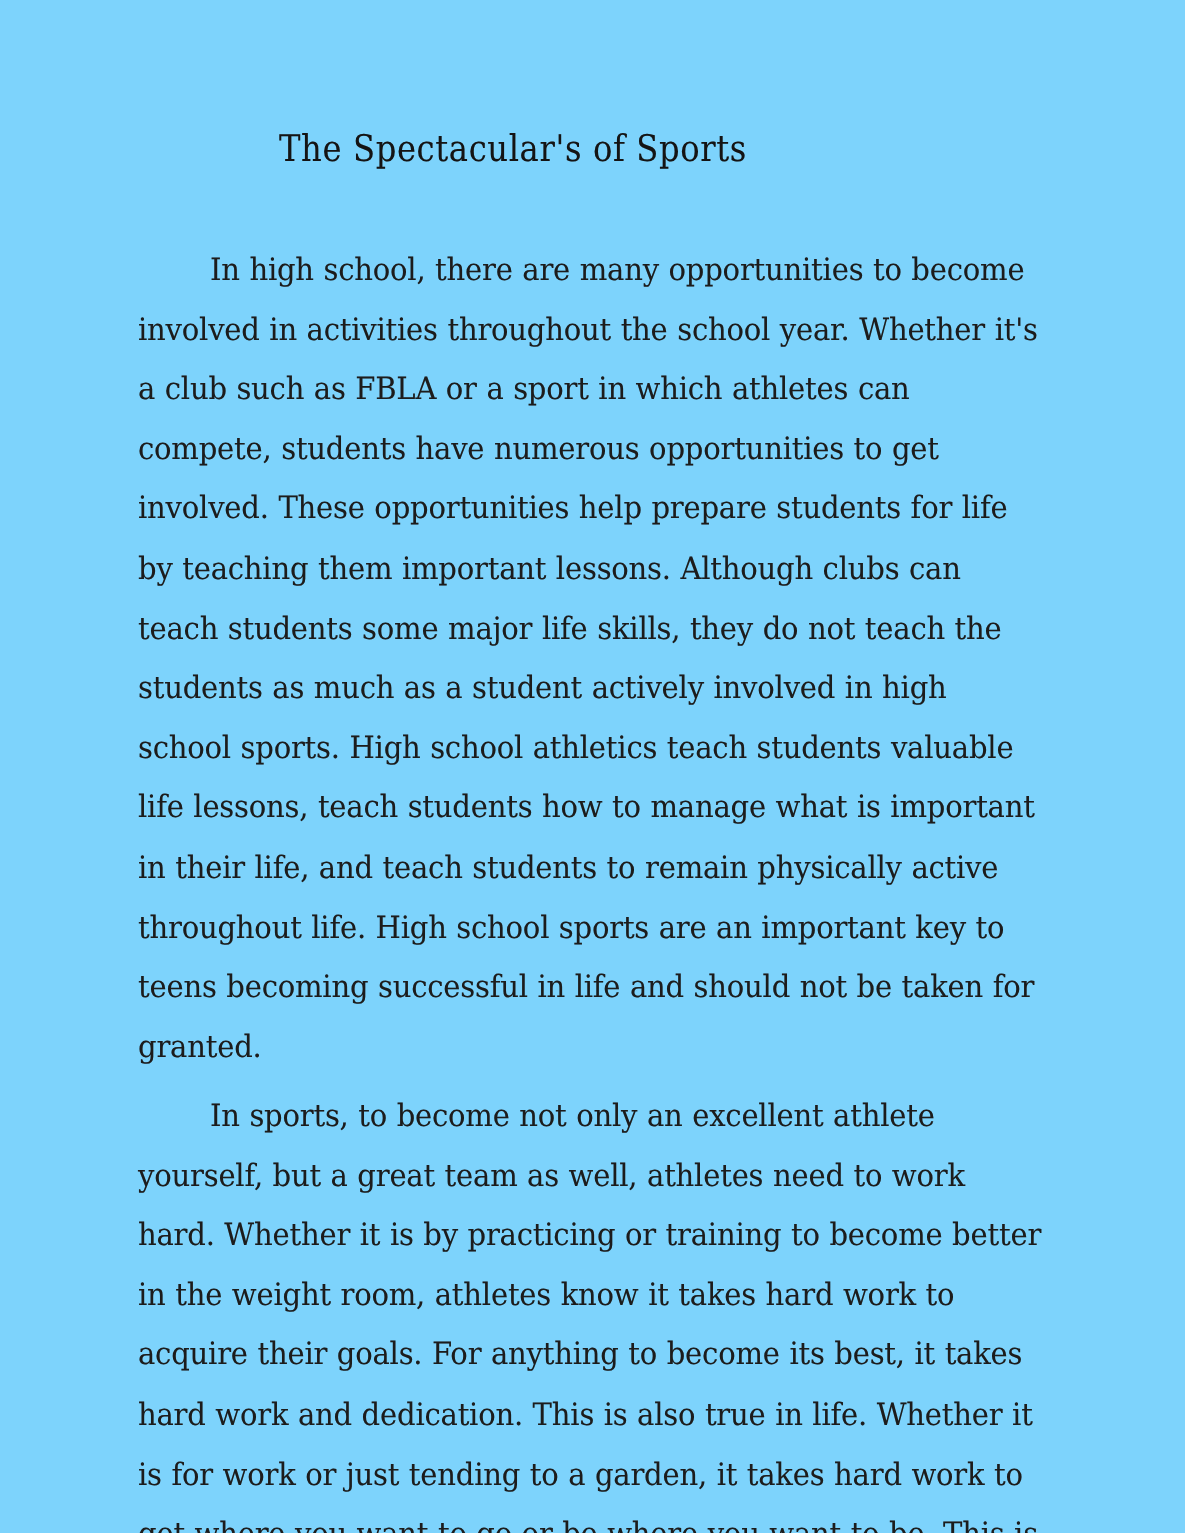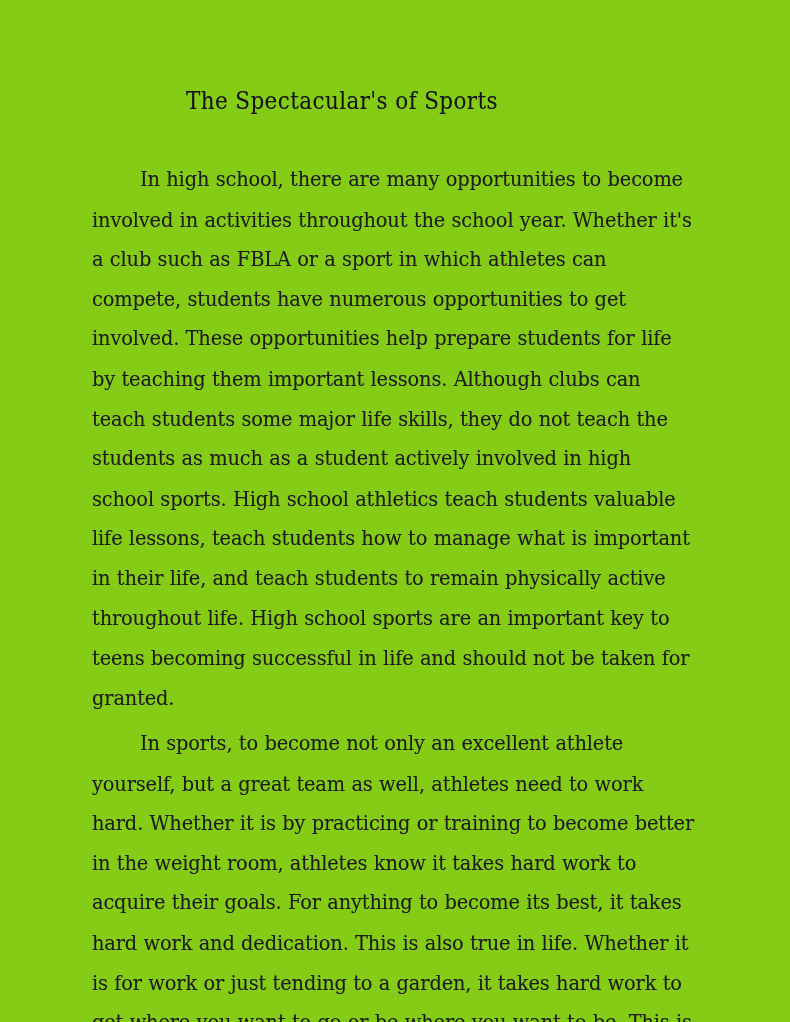--- a/index.html
+++ b/index.html
@@ -6,21 +6,21 @@
   html, body {
     margin: 0;
     padding: 0;
     background: #ffffff;
   }
 
   .page {
     position: relative;
     width: 790px;
     height: 1022px;
-    background: #84cc16;
+    background: #7dd3fc;
     overflow: hidden;
     font-family: "DejaVu Serif", "Liberation Serif", serif;
     color: #1b1b1b;
     -webkit-font-smoothing: antialiased;
   }
 
   
   .doc-title {
     position: absolute;
     left: 92px;

